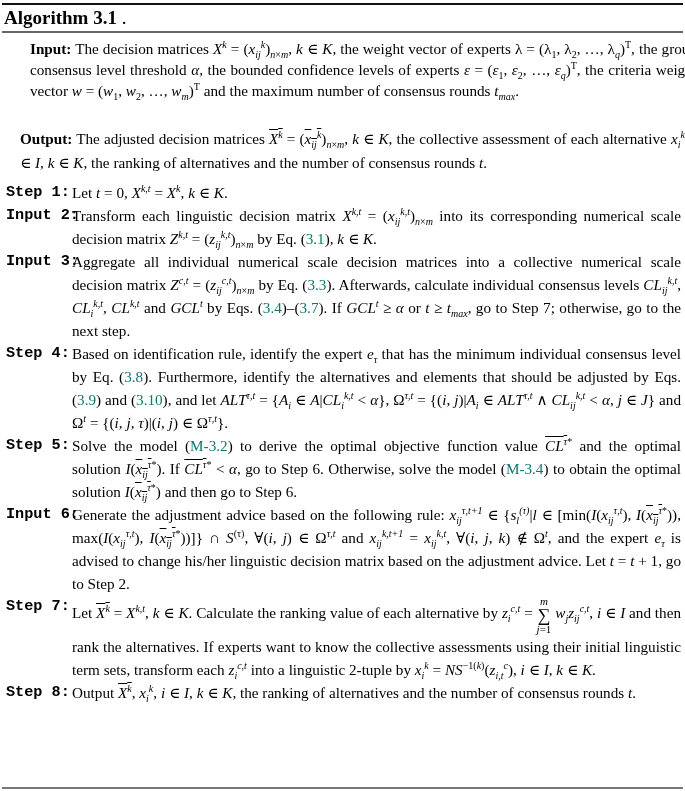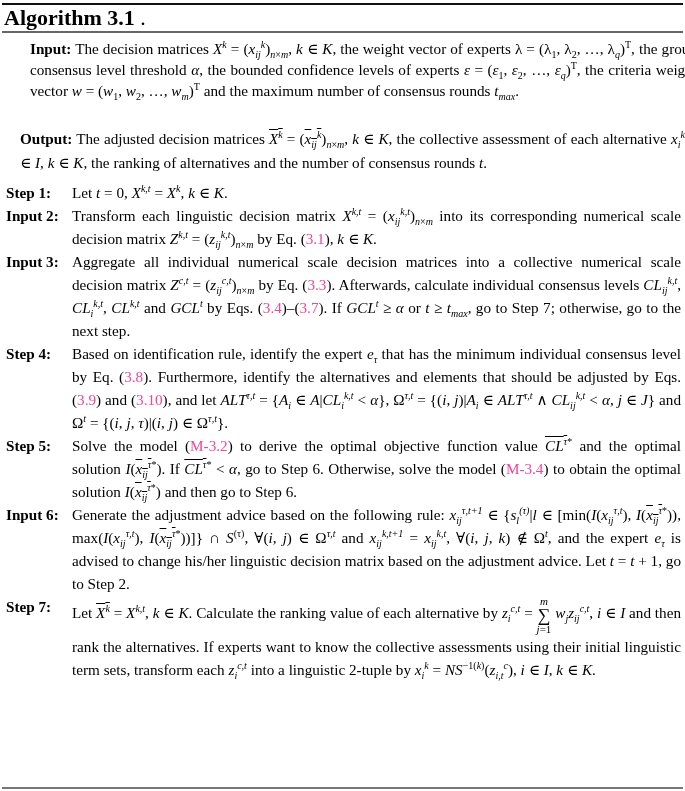--- a/index.html
+++ b/index.html
@@ -5,32 +5,32 @@
   html, body { margin: 0; padding: 0; background: #ffffff; }
   body {
     width: 685px; height: 791px; overflow: hidden;
     font-family: "Liberation Serif", "DejaVu Serif", serif;
     color: #000; font-size: 15.2px; line-height: 23px;
   }
   .algo { position: relative; width: 685px; height: 791px; }
   .rule-top { position: absolute; left: 2px; right: 2px; top: 3px; height: 2px; background: #111; }
   .rule-mid { position: absolute; left: 2px; right: 2px; top: 31px; height: 2px; background: #666; }
   .rule-bot { position: absolute; left: 2px; right: 2px; top: 787px; height: 2px; background: #777; }
-  .title { position: absolute; left: 4px; top: 7px; font-weight: bold; font-size: 22px; line-height: 22px; }
+  .title { position: absolute; left: 4px; top: 7px; font-weight: bold; font-size: 19px; line-height: 22px; }
   .title .dot { font-weight: normal; }
   .io { position: absolute; left: 20px; width: 677px; text-align: justify; }
   .io .lbl { font-weight: bold; }
   .input { top: 38px; padding-left: 10px; width: 667px; line-height: 21px; }
   .output { top: 127px; line-height: 24px; }
   .steps { position: absolute; left: 6px; top: 181px; width: 675px; }
   .step { display: flex; align-items: flex-start; }
-  .step .lbl { font-weight: bold; width: 66px; flex: none; white-space: nowrap; }
+  .step .lbl { font-weight: bold; width: 66px; flex: none; white-space: nowrap; font-family: Liberation Mono, monospace; }
   .step .body { flex: 1; text-align: justify; }
   i, .m { font-style: italic; }
-  .ref { color: #ec4899; font-style: normal; }
+  .ref { color: #0f766e; font-style: normal; }
   sup, sub { font-size: 10px; line-height: 0; }
   .ov { text-decoration: overline; }
   .sumwrap { display: inline-block; vertical-align: middle; text-align: center; line-height: 12px; font-size: 11px; }
   .sumwrap .sig { font-size: 18px; display: block; line-height: 16px; }
 </style>
 </head>
 <body>
 
 <div class="algo">
   <div class="rule-top"></div>
@@ -79,16 +79,20 @@
     <div class="step">
       <span class="lbl">Input 6:</span>
       <div class="body">Generate the adjustment advice based on the following rule: <i>x<sub>ij</sub><sup>τ,t+1</sup></i> ∈ {<i>s<sub>l</sub><sup>(τ)</sup></i>|<i>l</i> ∈ [min(<i>I</i>(<i>x<sub>ij</sub><sup>τ,t</sup></i>), <i>I</i>(<span class="ov"><i>x<sub>ij</sub><sup>τ</sup></i></span><sup>*</sup>)), max(<i>I</i>(<i>x<sub>ij</sub><sup>τ,t</sup></i>), <i>I</i>(<span class="ov"><i>x<sub>ij</sub><sup>τ</sup></i></span><sup>*</sup>))]} ∩ <i>S</i><sup>(τ)</sup>, ∀(<i>i</i>, <i>j</i>) ∈ Ω<sup><i>τ,t</i></sup> and <i>x<sub>ij</sub><sup>k,t+1</sup></i> = <i>x<sub>ij</sub><sup>k,t</sup></i>, ∀(<i>i</i>, <i>j</i>, <i>k</i>) ∉ Ω<sup><i>t</i></sup>, and the expert <i>e<sub>τ</sub></i> is advised to change his/her linguistic decision matrix based on the adjustment advice. Let <i>t</i> = <i>t</i> + 1, go to Step 2.</div>
     </div>
 
     <div class="step">
       <span class="lbl">Step 7:</span>
       <div class="body">Let <span class="ov"><i>X<sup>k</sup></i></span> = <i>X<sup>k,t</sup></i>, <i>k</i> ∈ <i>K</i>. Calculate the ranking value of each alternative by <i>z<sub>i</sub><sup>c,t</sup></i> = <span class="sumwrap"><i>m</i><span class="sig">∑</span><i>j</i>=1</span> <i>w<sub>j</sub>z<sub>ij</sub><sup>c,t</sup></i>, <i>i</i> ∈ <i>I</i> and then rank the alternatives. If experts want to know the collective assessments using their initial linguistic term sets, transform each <i>z<sub>i</sub><sup>c,t</sup></i> into a linguistic 2-tuple by <i>x<sub>i</sub><sup>k</sup></i> = <i>NS</i><sup>−1(<i>k</i>)</sup>(<i>z<sub>i,t</sub><sup>c</sup></i>), <i>i</i> ∈ <i>I</i>, <i>k</i> ∈ <i>K</i>.</div>
     </div>
 
+    <div class="step">
+      <span class="lbl">Step 8:</span>
+      <div class="body">Output <span class="ov"><i>X<sup>k</sup></i></span>, <i>x<sub>i</sub><sup>k</sup></i>, <i>i</i> ∈ <i>I</i>, <i>k</i> ∈ <i>K</i>, the ranking of alternatives and the number of consensus rounds <i>t</i>.</div>
+    </div>
   </div>
 
   <div class="rule-bot"></div>
 </div>
 
 </body></html>

